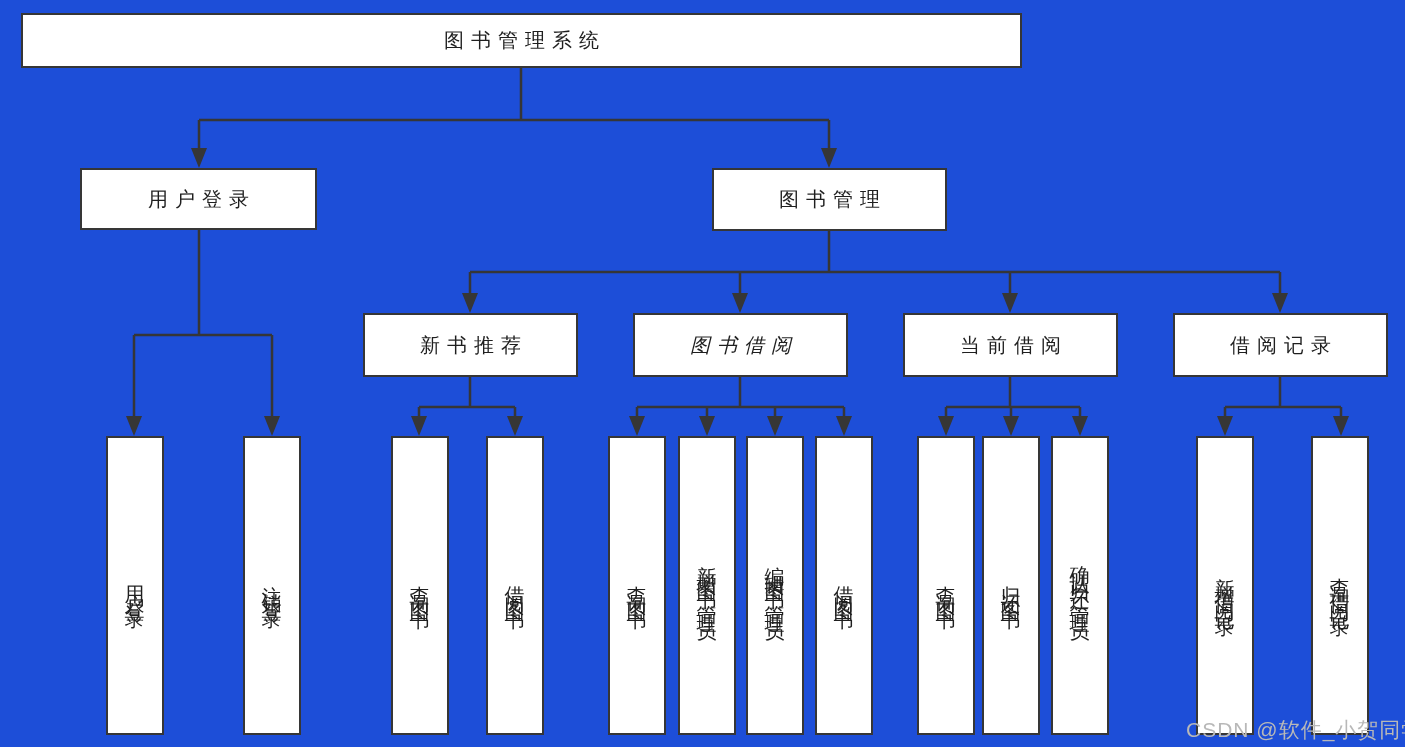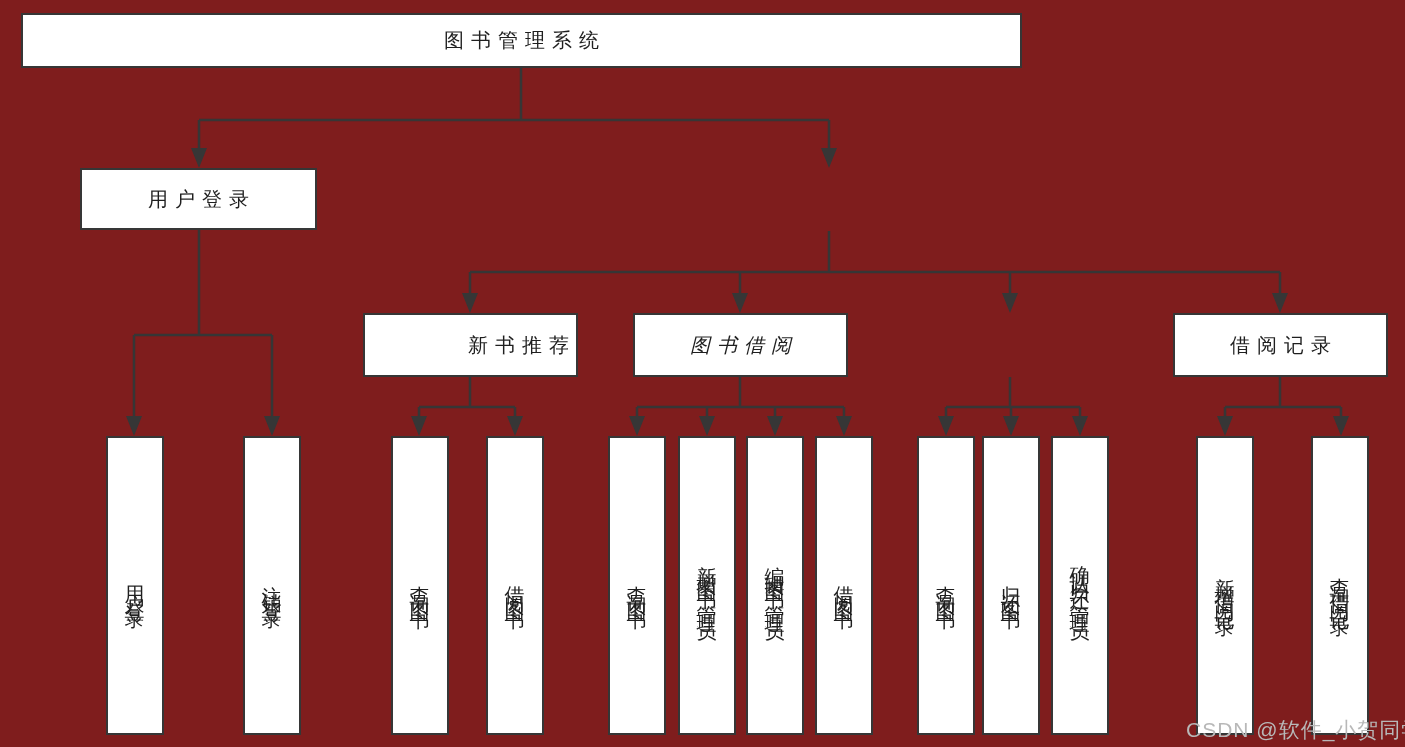--- a/index.html
+++ b/index.html
@@ -1,20 +1,20 @@
 <!DOCTYPE html>
 <html><head>
 <meta charset="utf-8">
 <style>
   html, body { margin: 0; padding: 0; background: #ffffff; }
   #canvas {
     position: relative;
     width: 1405px;
     height: 747px;
-    background: #7f1d1d;
+    background: #1d4ed8;
     font-family: "Liberation Sans", "DejaVu Sans", sans-serif;
     overflow: hidden;
   }
   #wires {
     position: absolute;
     left: 0; top: 0;
     width: 1405px; height: 747px;
     z-index: 1;
   }
   .node {
@@ -44,21 +44,21 @@
     white-space: nowrap;
     color: #1f1f1f;
   }
   
   .n-root   { left: 21px;  top: 13px;  width: 1001px; height: 55px; }
   
   .n-login  { left: 80px;  top: 168px; width: 237px;  height: 62px; }
   .n-mgmt   { left: 712px; top: 168px; width: 235px;  height: 63px; }
   
   .n-l3     { top: 313px; width: 215px; height: 64px; }
-  .n-newrec { left: 363px; justify-content: flex-end; }
+  .n-newrec { left: 363px; }
   .n-borrow { left: 633px; font-style: italic; }
   .n-curr   { left: 903px; }
   .n-record { left: 1173px; }
   
   .vbox     { top: 436px; width: 58px; height: 299px; }
   .lf-1  { left: 106px; }
   .lf-2  { left: 243px; }
   .lf-3  { left: 391px; }
   .lf-4  { left: 486px; }
   .lf-5  { left: 608px; }
@@ -133,27 +133,33 @@
     </g>
   </svg>
 
   <div class="node n-root">
     <span class="hlabel">图书管理系统</span>
   </div>
 
   <div class="node n-login">
     <span class="hlabel">用户登录</span>
   </div>
+  <div class="node n-mgmt">
+    <span class="hlabel">图书管理</span>
+  </div>
 
   <div class="node n-l3 n-newrec">
     <span class="hlabel">新书推荐</span>
   </div>
   <div class="node n-l3 n-borrow">
     <span class="hlabel">图书借阅</span>
   </div>
+  <div class="node n-l3 n-curr">
+    <span class="hlabel">当前借阅</span>
+  </div>
   <div class="node n-l3 n-record">
     <span class="hlabel">借阅记录</span>
   </div>
 
   <div class="node vbox lf-1">
     <span class="vlabel">用户登录</span>
   </div>
   <div class="node vbox lf-2">
     <span class="vlabel">注销登录</span>
   </div>

